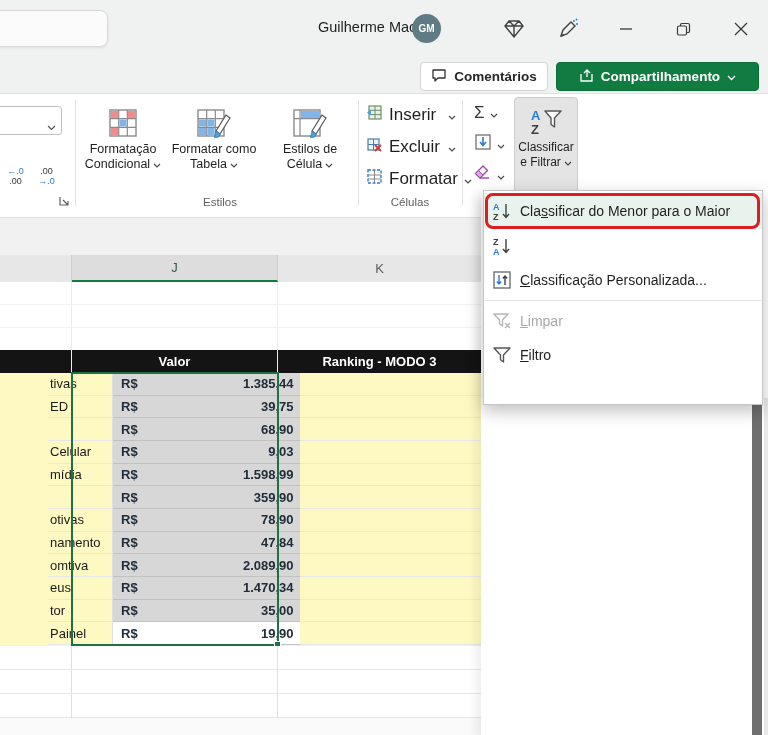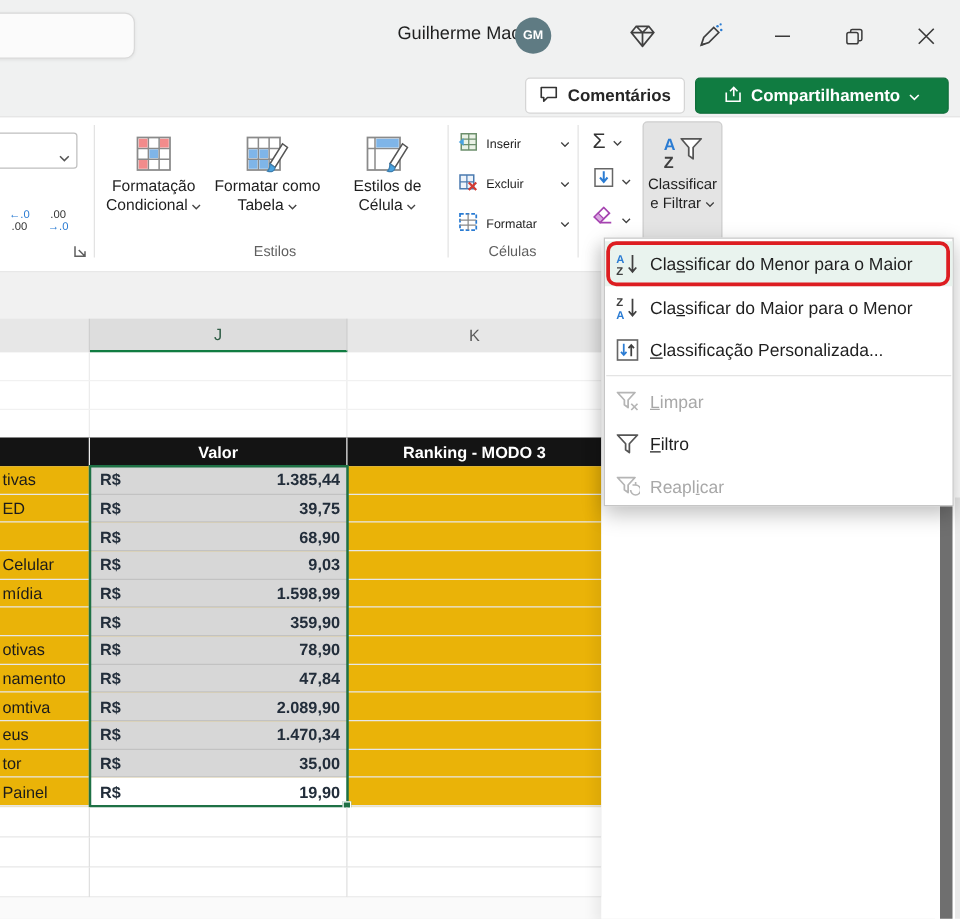--- a/index.html
+++ b/index.html
@@ -33,21 +33,21 @@
   .combo { position:absolute; left:-14px; top:12px; width:76px; height:29px; border:1px solid #bfbfbf; border-radius:3px; background:#fff; }
   .combo .chev { position:absolute; right:5px; top:8px; }
   .decbtn { position:absolute; top:66px; width:27px; height:31px; font-size:9px; line-height:10px; color:#333;
     display:flex; flex-direction:column; align-items:center; justify-content:center; }
   .decbtn b { color:#2b7cd3; font-weight:normal; }
   .launcher { position:absolute; left:57px; top:101px; width:14px; height:14px; color:#5f5f5f; font-size:11px; line-height:13px; text-align:center; }
 
   .bigbtn { position:absolute; top:4px; height:110px; display:flex; flex-direction:column; align-items:center; padding-top:6px; }
   .bigbtn .ic { height:38px; display:flex; align-items:center; }
   .bigbtn .l1,.bigbtn .l2 { font-size:12.5px; color:#1f1f1f; line-height:15px; display:flex; align-items:center; gap:3px; }
-  .rowbtn { position:absolute; height:26px; display:flex; align-items:center; gap:6px; font-size:10px; color:#1f1f1f; }
+  .rowbtn { position:absolute; height:26px; display:flex; align-items:center; gap:6px; font-size:17px; color:#1f1f1f; }
   .smallbtn { position:absolute; width:46px; height:26px; display:flex; align-items:center; gap:5px; padding-left:4px; }
 
   .sortfilter { position:absolute; left:514px; top:3px; width:64px; height:112px; background:#e4e4e4;
     border:1px solid #cdcdcd; border-radius:4px; display:flex; flex-direction:column; align-items:center; padding-top:6px; }
   .sortfilter .l1,.sortfilter .l2 { font-size:12px; color:#1f1f1f; line-height:15px; display:flex; align-items:center; gap:3px; }
   .findsel { position:absolute; left:582px; top:4px; width:88px; height:110px; display:flex; flex-direction:column; align-items:center; padding-top:6px; }
   .findsel .l1,.findsel .l2 { font-size:12px; color:#1f1f1f; line-height:15px; display:flex; align-items:center; gap:3px; }
 
   .chev svg, .chev { display:inline-block; }
 
@@ -64,21 +64,21 @@
   .emptytop { position:absolute; left:0; top:282px; width:483px; height:68px; background:#fff; }
   .emptytop .vl { position:absolute; top:0; bottom:0; width:1px; background:#ececec; }
   .emptytop .hl { position:absolute; left:0; right:0; height:1px; background:#f1f1f1; }
 
   .theader { position:absolute; left:0; top:350px; width:483px; height:23px; background:#141414; display:flex; }
   .thcell { color:#fff; font-size:13px; font-weight:600; display:flex; align-items:center; justify-content:center; border-right:1px solid #eeeeee; }
   .th-left { width:72px; }
   .th-j { width:206px; }
   .th-k { width:204px; border-right:1px solid #d9d9d9; }
 
-  .datarows { position:absolute; left:0; top:373px; width:483px; height:272px; display:flex; flex-direction:column; background:#eab308; }
+  .datarows { position:absolute; left:0; top:373px; width:483px; height:272px; display:flex; flex-direction:column; background:#fef9c3;padding-left:48px; }
   .drow { flex:1; display:flex; font-size:13px; }
   .c-label { width:72px; display:flex; align-items:center; padding-left:2px; color:#1b1b1b; border-bottom:1px solid #e7e7e7; border-right:1px solid #e0e0e0; overflow:hidden; white-space:nowrap; }
   .c-j { width:206px; background:#d7d7d7; display:flex; align-items:center; justify-content:space-between; padding:0 6px 0 8px;
     color:#222d3a; font-weight:600; border-bottom:1px solid #c2c2c2; }
   .c-j.active { background:#fff; }
   .c-k { width:204px; border-bottom:1px solid #e7e7e7; border-right:1px solid #e0e0e0; }
 
   .selbox { position:absolute; left:71px; top:372px; width:208px; height:274px; border:2px solid #1e7145; pointer-events:none; }
   .fillhandle { position:absolute; right:-4px; bottom:-4px; width:7px; height:7px; background:#1e7145; border:1px solid #fff; }
 
@@ -525,21 +525,20 @@
     </div>
 
     <div class="mitem">
       <div class="mic">
         <svg width="20" height="20" viewBox="0 0 20 20">
           <text x="1" y="9" font-size="9" font-weight="bold" fill="#404040" font-family="Liberation Sans,sans-serif">Z</text>
           <text x="1" y="19" font-size="9" font-weight="bold" fill="#2b7cd3" font-family="Liberation Sans,sans-serif">A</text>
           <path d="M14 3v13M11 13l3 3.5L17 13" fill="none" stroke="#404040" stroke-width="1.4"></path>
         </svg>
       </div>
-      <div class="mlabel"><span>Cla</span><span class="accel">s</span><span>sificar do Maior para o Menor</span></div>
     </div>
 
     <div class="mitem">
       <div class="mic">
         <svg width="20" height="20" viewBox="0 0 20 20">
           <rect x="2" y="2" width="16" height="16" fill="none" stroke="#666" stroke-width="1.3"></rect>
           <path d="M7 5v9M4.8 11.5L7 14l2.2-2.5" fill="none" stroke="#2b7cd3" stroke-width="1.4"></path>
           <path d="M13 15V6M10.8 8.5L13 6l2.2 2.5" fill="none" stroke="#404040" stroke-width="1.4"></path>
         </svg>
       </div>
@@ -560,25 +559,15 @@
 
     <div class="mitem">
       <div class="mic">
         <svg width="20" height="20" viewBox="0 0 20 20">
             <path d="M2 3h16l-6.5 7v7l-3-2.2V10z" fill="none" stroke="#555" stroke-width="1.4" stroke-linejoin="round"></path>
           </svg>
       </div>
       <div class="mlabel"><span></span><span class="accel">F</span><span>iltro</span></div>
     </div>
 
-    <div class="mitem disabled">
-      <div class="mic">
-        <svg width="20" height="20" viewBox="0 0 20 20">
-            <path d="M2 3h14l-5.5 6v6l-3-2.2V9z" fill="none" stroke="#b5b5b5" stroke-width="1.4" stroke-linejoin="round"></path>
-            <path d="M12.5 13a4 4 0 1 0 4-4" fill="none" stroke="#b5b5b5" stroke-width="1.3"></path>
-            <path d="M16.5 6.5V9h-2.5" fill="none" stroke="#b5b5b5" stroke-width="1.3"></path>
-          </svg>
-      </div>
-      <div class="mlabel"><span>Reapl</span><span class="accel">i</span><span>car</span></div>
-    </div>
   </div>
 
 </div>
 
 </body></html>

